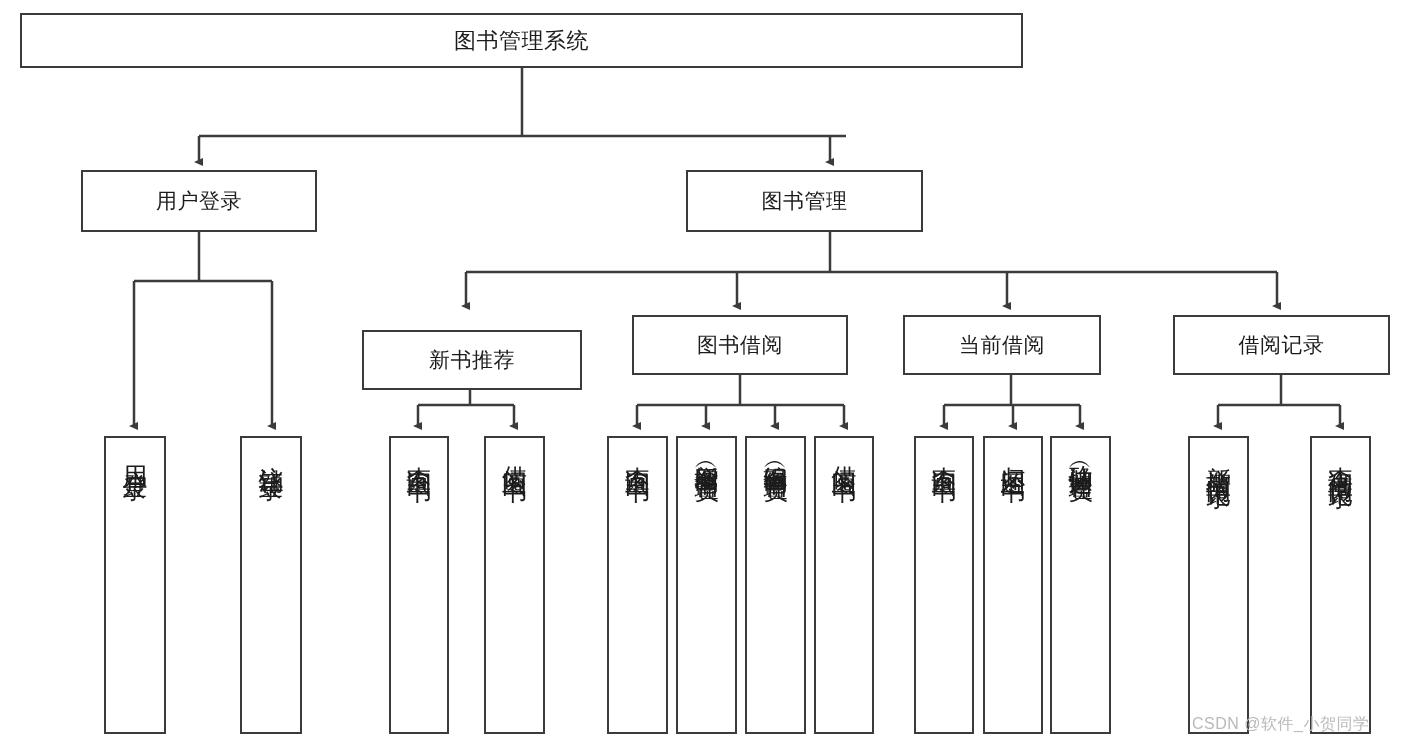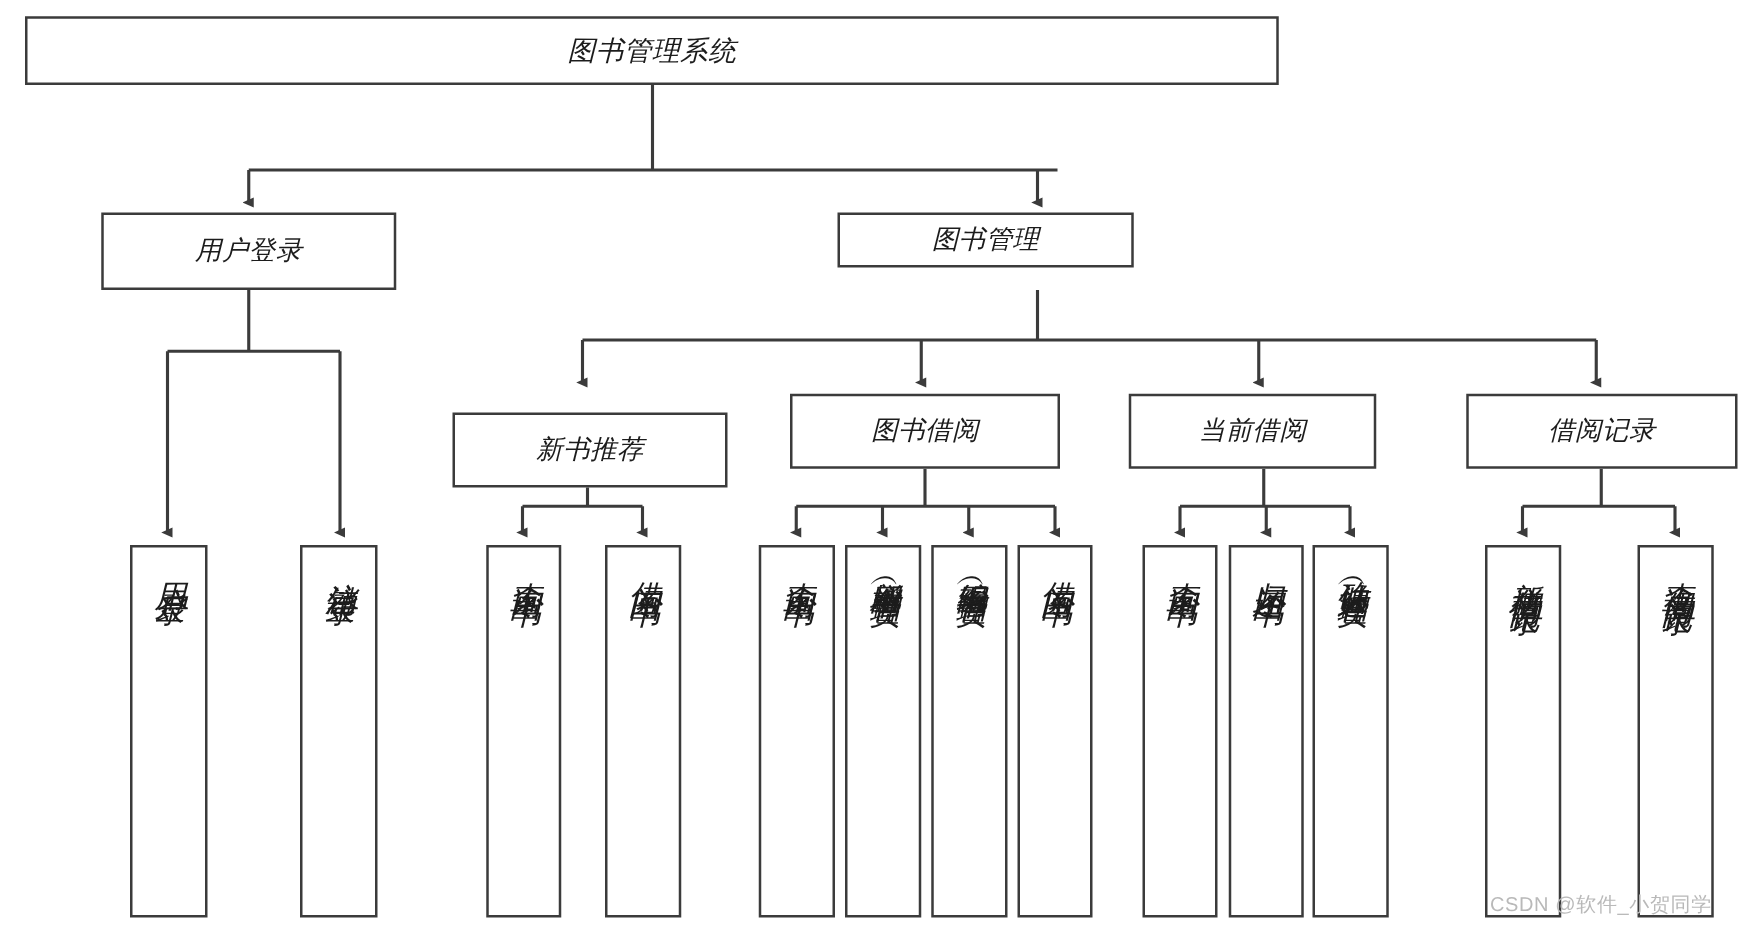--- a/index.html
+++ b/index.html
@@ -34,21 +34,20 @@
     align-items: center;
     justify-content: center;
     color: #1c1c1c;
     z-index: 2;
   }
   .node .label {
     display: block;
     text-align: center;
     line-height: 1.18;
     white-space: nowrap;
-    font-style: italic;
   }
   
   .node.horiz .label {
     font-size: 21px;
     letter-spacing: 0.5px;
   }
   .node.root .label {
     font-size: 22px;
   }
   
@@ -133,21 +132,21 @@
     </g>
   </svg>
 
   <div class="node horiz root" style="left:20px;top:13px;width:1003px;height:55px;">
     <span class="label">图书管理系统</span>
   </div>
 
   <div class="node horiz" style="left:81px;top:170px;width:236px;height:62px;">
     <span class="label">用户登录</span>
   </div>
-  <div class="node horiz" style="left:670px;top:170px;width:237px;height:44px;justify-content:center;">
+  <div class="node horiz" style="left:686px;top:170px;width:237px;height:62px;justify-content:center;">
     <span class="label">图书管理</span>
   </div>
 
   <div class="node horiz" style="left:362px;top:330px;width:220px;height:60px;">
     <span class="label">新书推荐</span>
   </div>
   <div class="node horiz" style="left:632px;top:315px;width:216px;height:60px;">
     <span class="label">图书借阅</span>
   </div>
   <div class="node horiz" style="left:903px;top:315px;width:198px;height:60px;">

